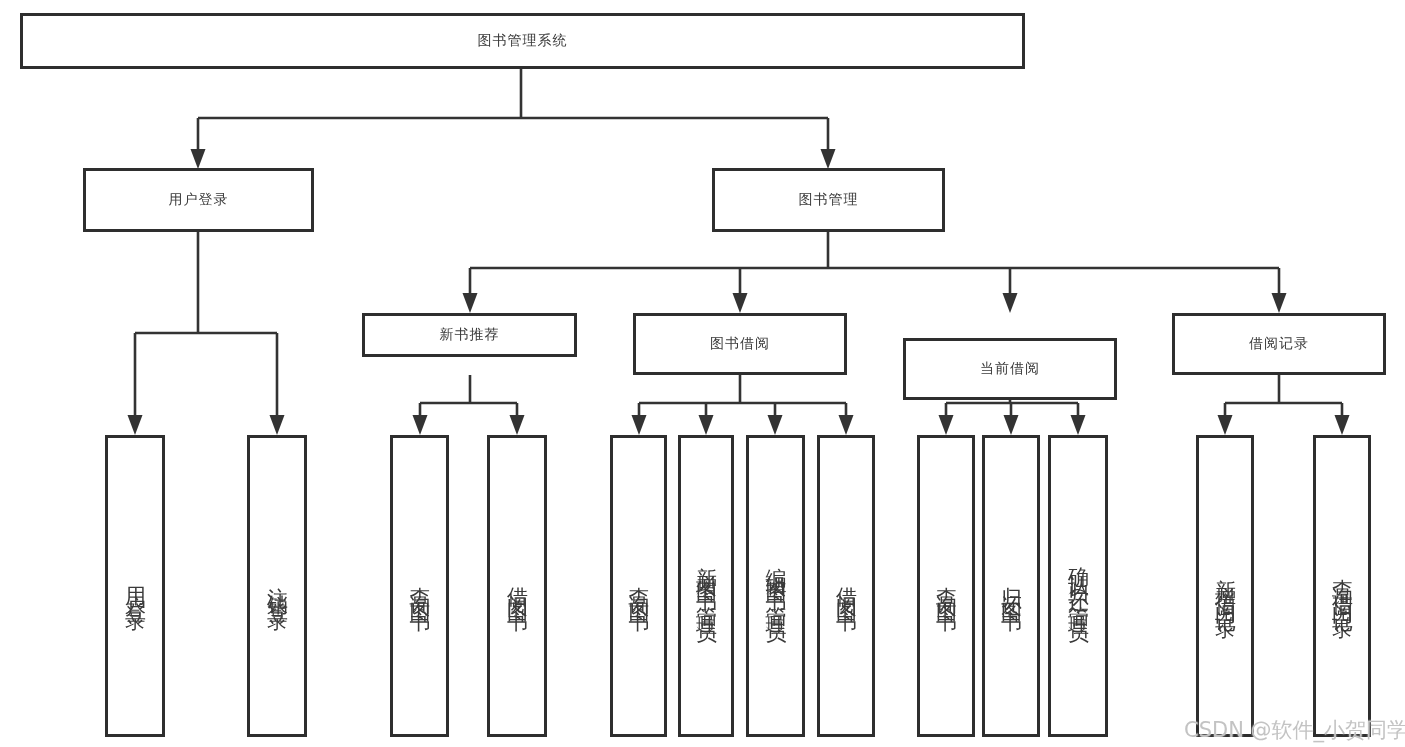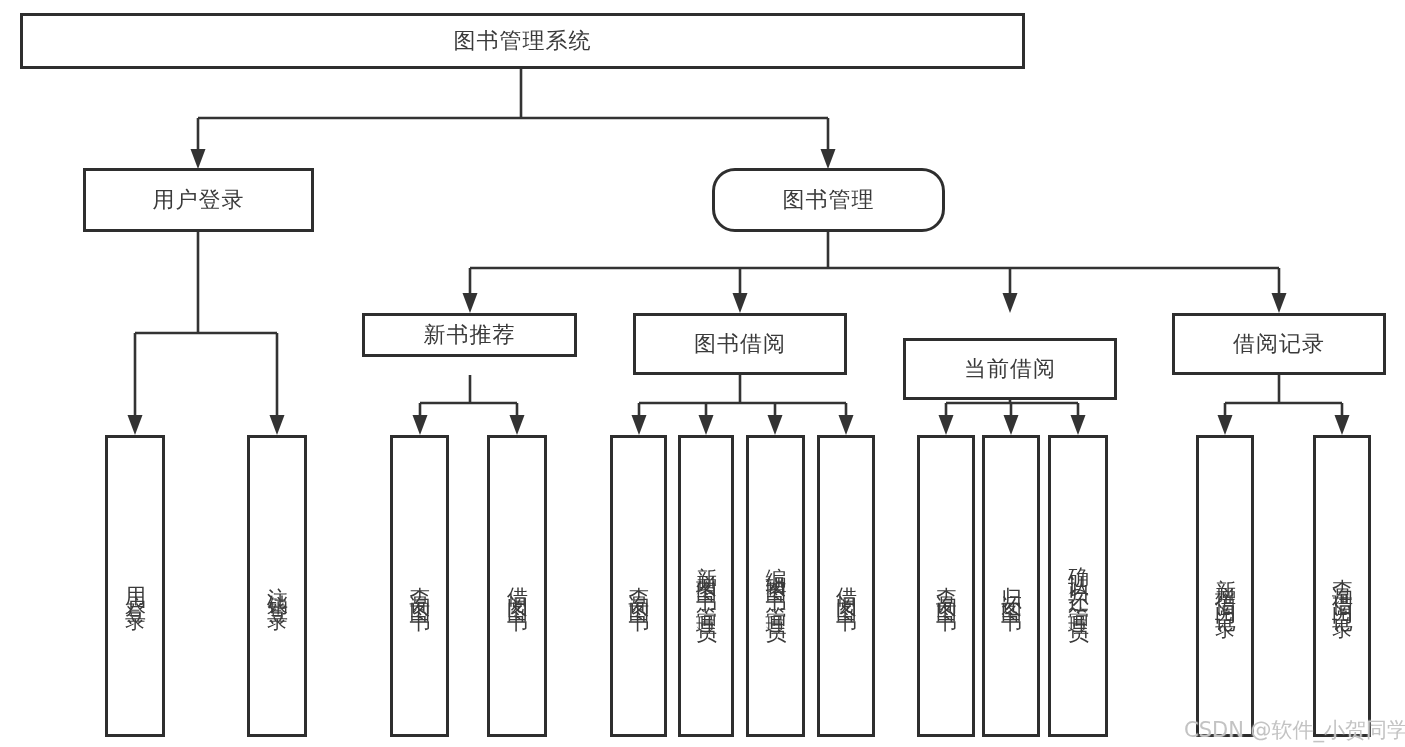--- a/index.html
+++ b/index.html
@@ -21,21 +21,21 @@
     position: absolute;
     box-sizing: border-box;
     background: #ffffff;
     border: 3px solid #2e2e2e;
     display: flex;
     align-items: center;
     justify-content: center;
     z-index: 2;
     color: #3a3a3a;
   }
-  .node.h { font-size: 22px; letter-spacing: 1px; }
+  .node.h { font-size: 14px; letter-spacing: 1px; }
   .node.v { font-size: 21px; }
   .node.v .vtext {
     writing-mode: vertical-lr;
     text-orientation: upright;
     letter-spacing: 8px;
     line-height: 1;
     white-space: nowrap;
   }
   .watermark {
     position: absolute;
@@ -108,21 +108,21 @@
       <polygon points="1334.5,415 1349.5,415 1342,435" fill="#333333"></polygon>
     </svg>
 
   <div class="node h" style="left:20px; top:13px; width:1005px; height:56px;">
     <span>图书管理系统</span>
   </div>
 
   <div class="node h" style="left:83px; top:168px; width:231px; height:64px;">
     <span>用户登录</span>
   </div>
-  <div class="node h" style="left:712px; top:168px; width:233px; height:64px;border-radius:23px;">
+  <div class="node h" style="left:712px; top:168px; width:233px; height:64px;">
     <span>图书管理</span>
   </div>
 
   <div class="node h" style="left:362px; top:313px; width:215px; height:44px;">
     <span>新书推荐</span>
   </div>
   <div class="node h" style="left:633px; top:313px; width:214px; height:62px;">
     <span>图书借阅</span>
   </div>
   <div class="node h" style="left:903px; top:313px; width:214px; height:62px;margin-top:25px;">

